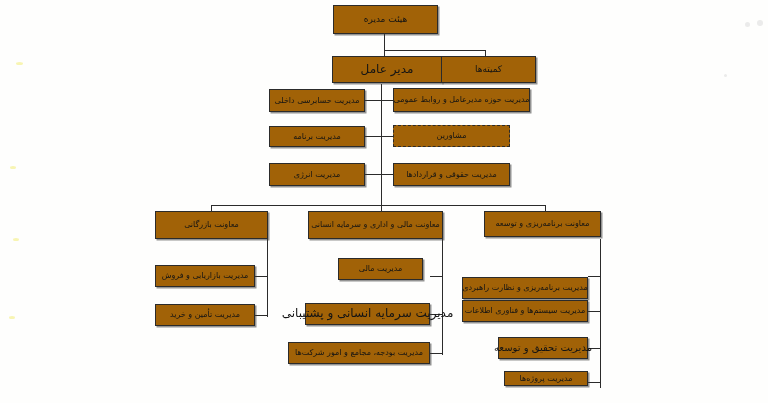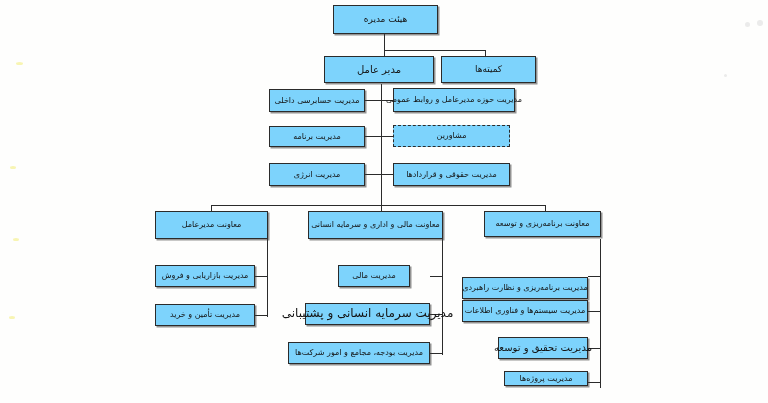--- a/index.html
+++ b/index.html
@@ -23,21 +23,21 @@
     pointer-events: none;
   }
   .speck-y { background: #f2ec74; opacity: .55; }
   .speck-g { background: #c9c9c9; opacity: .35; }
 
   
   .node {
     position: absolute;
     box-sizing: border-box;
     border: 1.5px solid #2b2b2b;
-    background: #7dd3fc;
+    background: #a16207;
     display: flex;
     align-items: center;
     justify-content: center;
     text-align: center;
     color: #141414;
     line-height: 1.15;
     padding: 0 3px;
     white-space: nowrap;
     letter-spacing: 0px;
     box-shadow: 1.5px 1.5px 0 rgba(60,60,60,.55);
@@ -100,73 +100,73 @@
   <div class="ln v" style="left:600px; top:239px; height:149px;"></div>
   <div class="ln h" style="left:588px; top:276px; width:13px;"></div>
   <div class="ln h" style="left:588px; top:311px; width:13px;"></div>
   <div class="ln h" style="left:588px; top:348px; width:13px;"></div>
   <div class="ln h" style="left:588px; top:382px; width:13px;"></div>
 
   <div class="node" style="left:333px; top:5px;   width:105px; height:29px; font-size:9px;">
     <span>هیئت مدیره</span>
   </div>
 
-  <div class="node" style="left:324px; top:56px;  width:110px; height:27px; font-size:10px;">
+  <div class="node" style="left:332px; top:56px;  width:110px; height:27px; font-size:12px;">
     <span>مدیر عامل</span>
   </div>
 
   <div class="node" style="left:441px; top:56px;  width:95px;  height:27px; font-size:9px;">
     <span>کمیته‌ها</span>
   </div>
 
   <div class="node" style="left:269px; top:89px;  width:96px;  height:23px; font-size:8px;">
     <span>مدیریت حسابرسی داخلی</span>
   </div>
 
   <div class="node" style="left:269px; top:126px; width:96px;  height:21px; font-size:8px;">
     <span>مدیریت برنامه</span>
   </div>
 
   <div class="node" style="left:269px; top:163px; width:96px;  height:23px; font-size:8px;">
     <span>مدیریت انرژی</span>
   </div>
 
-  <div class="node" style="left:393px; top:88px;  width:122px; height:24px; font-size:8px;">
+  <div class="node" style="left:393px; top:88px;  width:137px; height:24px; font-size:8px;">
     <span>مدیریت حوزه مدیرعامل و روابط عمومی</span>
   </div>
 
   <div class="node dashed" style="left:393px; top:125px; width:117px; height:22px; font-size:8px;">
     <span>مشاورین</span>
   </div>
 
   <div class="node" style="left:393px; top:163px; width:117px; height:23px; font-size:8px;">
     <span>مدیریت حقوقی و قراردادها</span>
   </div>
 
   <div class="node" style="left:155px; top:211px; width:113px; height:28px; font-size:8px;">
-    <span>معاونت مدیرعامل</span>
+    <span>معاونت بازرگانی</span>
   </div>
 
   <div class="node" style="left:308px; top:211px; width:135px; height:28px; font-size:8px;">
     <span>معاونت مالی و اداری و سرمایه انسانی</span>
   </div>
 
   <div class="node" style="left:484px; top:211px; width:117px; height:26px; font-size:8px;">
     <span>معاونت برنامه‌ریزی و توسعه</span>
   </div>
 
   <div class="node" style="left:155px; top:265px; width:100px; height:22px; font-size:8px;">
     <span>مدیریت بازاریابی و فروش</span>
   </div>
 
   <div class="node" style="left:155px; top:304px; width:100px; height:22px; font-size:8px;">
     <span>مدیریت تأمین و خرید</span>
   </div>
 
-  <div class="node" style="left:338px; top:265px; width:72px;  height:22px; font-size:8px;justify-content:center;">
+  <div class="node" style="left:338px; top:258px; width:85px;  height:22px; font-size:8px;justify-content:center;">
     <span>مدیریت مالی</span>
   </div>
 
   <div class="node" style="left:305px; top:303px; width:125px; height:22px; font-size:12px;">
     <span>مدیریت سرمایه انسانی و پشتیبانی</span>
   </div>
 
   <div class="node" style="left:288px; top:342px; width:142px; height:22px; font-size:8px;">
     <span>مدیریت بودجه، مجامع و امور شرکت‌ها</span>
   </div>

